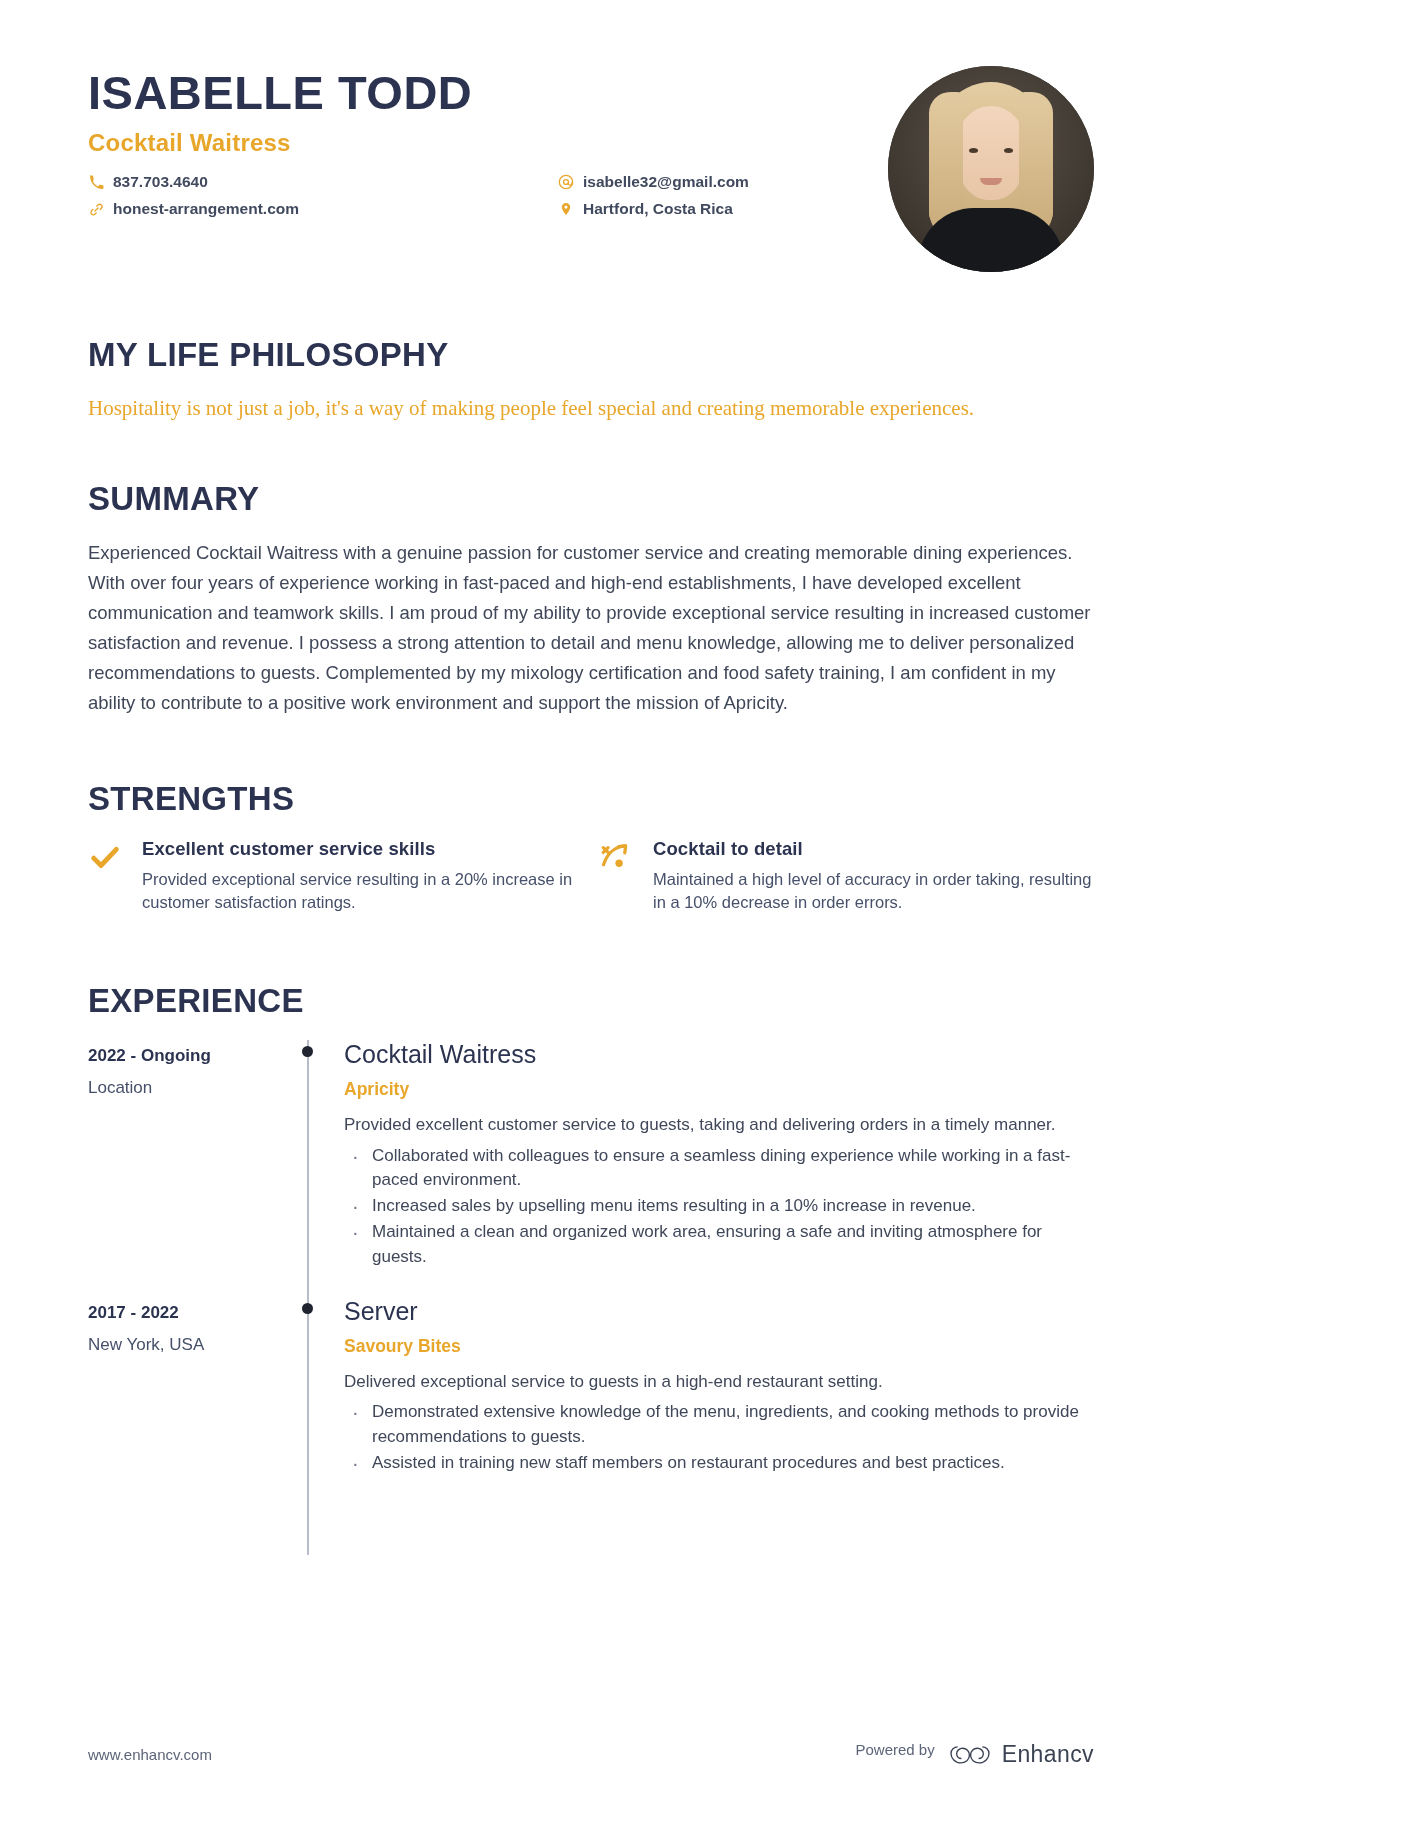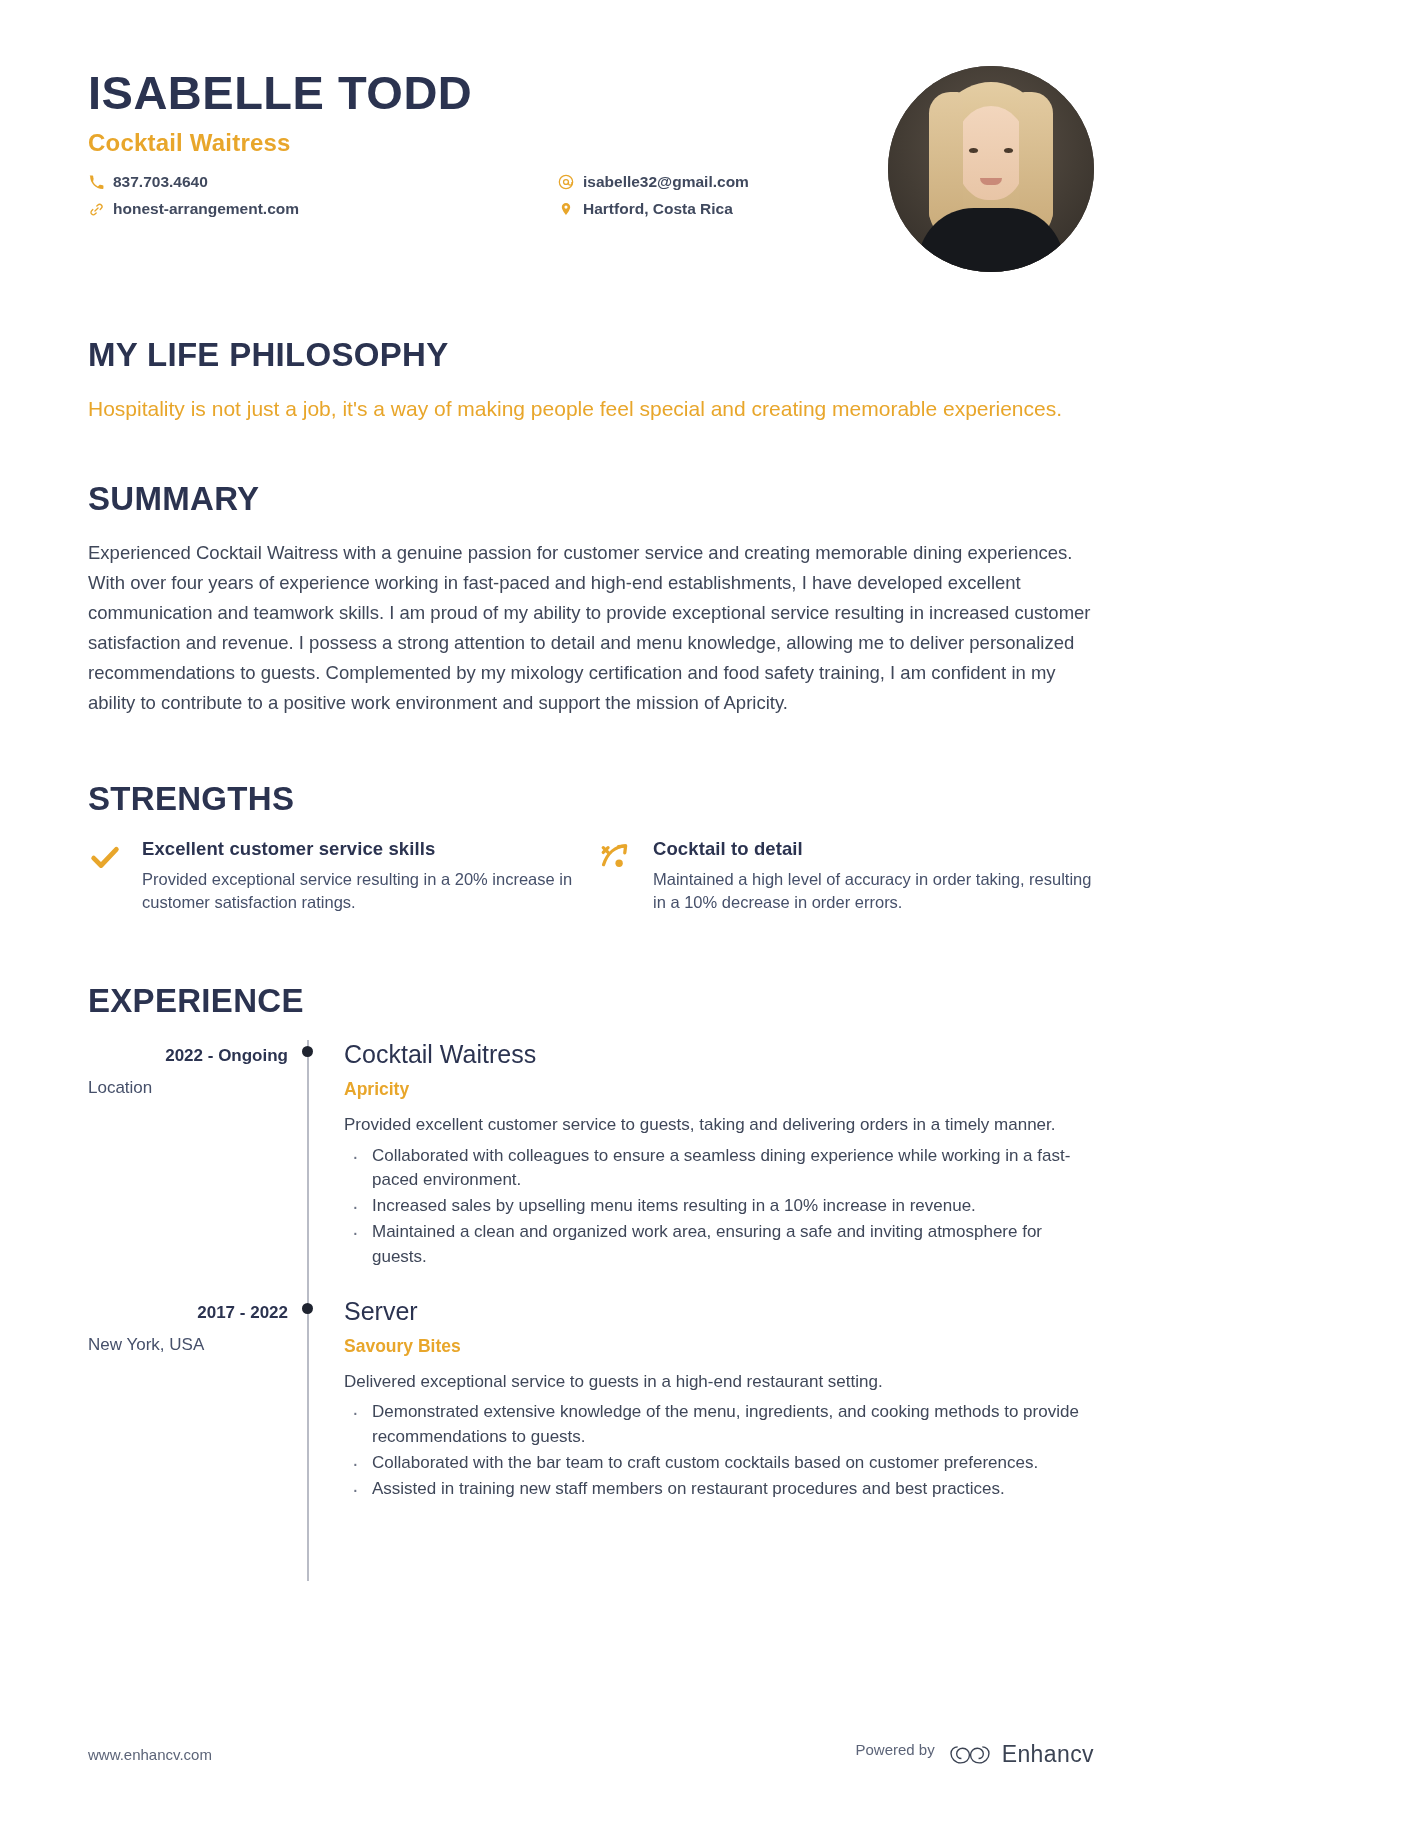--- a/index.html
+++ b/index.html
@@ -147,20 +147,21 @@
     color: #2b3350;
     margin: 0 0 20px 0;
     text-transform: uppercase;
   }
   .philosophy-text {
     font-size: 21px;
     line-height: 1.42;
     color: #e8a62b;
     margin: 0;
     max-width: 1130px;
+    font-family: Liberation Serif, serif;
   }
   .summary-text {
     font-size: 18.5px;
     line-height: 1.62;
     color: #3f4759;
     margin: 0;
     max-width: 1180px;
   }
   .sp-philosophy { margin-top: 0; }
   .sp-summary { margin-top: 56px; }
@@ -208,21 +209,20 @@
     grid-template-columns: 200px 48px 1fr;
     position: relative;
   }
   .exp-meta { padding-top: 6px; }
   .exp-dates {
     font-size: 17px;
     font-weight: 700;
     color: #2b3350;
     margin: 0 0 12px 0;
     white-space: nowrap;
-    text-align: right;
   }
   .exp-location {
     font-size: 17px;
     color: #46506a;
     margin: 0;
   }
   .exp-rail {
     position: relative;
   }
   .exp-rail .rail-line {
@@ -483,21 +483,20 @@
       <div class="exp-rail">
         <div class="rail-line"></div>
         <div class="rail-dot"></div>
       </div>
       <div class="exp-body">
         <div class="exp-role">Server</div>
         <div class="exp-company">Savoury Bites</div>
         <p class="exp-intro">Delivered exceptional service to guests in a high-end restaurant setting.</p>
         <ul class="exp-bullets">
           <li>Demonstrated extensive knowledge of the menu, ingredients, and cooking methods to provide recommendations to guests.</li>
-          <li>Collaborated with the bar team to craft custom cocktails based on customer preferences.</li>
           <li>Assisted in training new staff members on restaurant procedures and best practices.</li>
         </ul>
       </div>
     </div>
 
     <div class="rail-tail-wrap">
       <div></div>
       <div class="rail-tail"></div>
       <div></div>
     </div>

